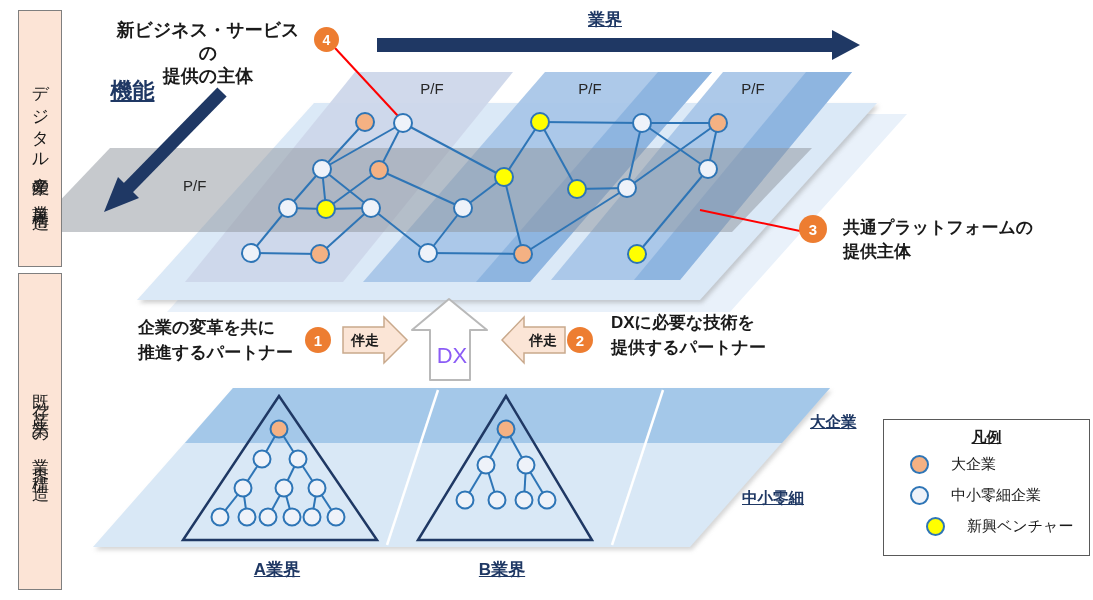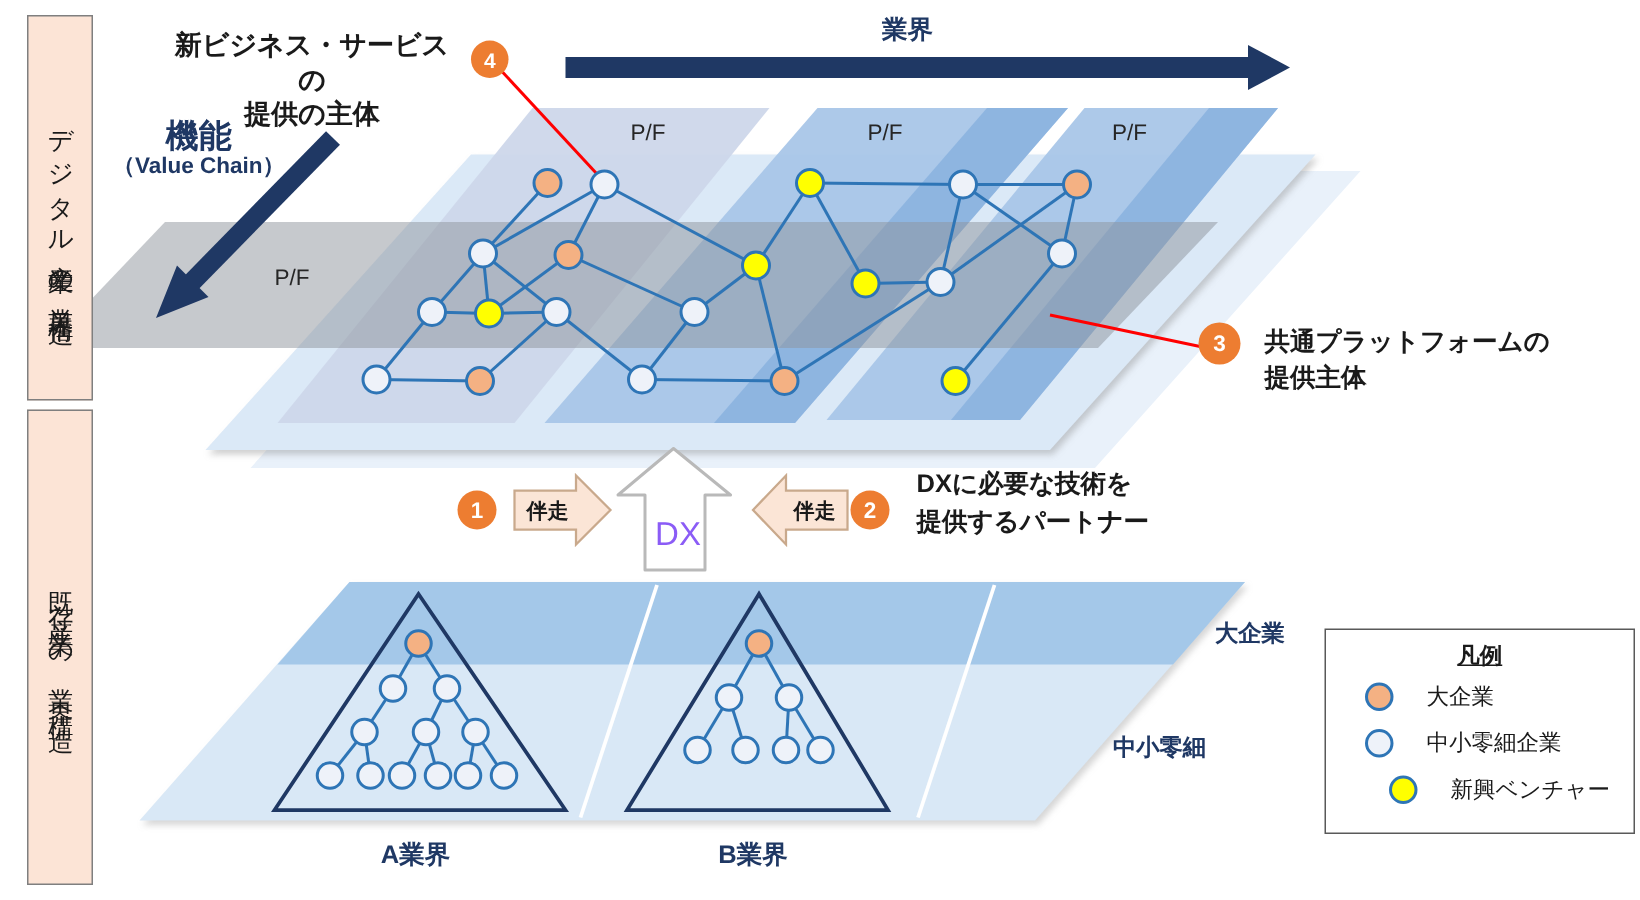--- a/index.html
+++ b/index.html
@@ -3,21 +3,21 @@
 <meta charset="utf-8">
 <style>
   html,body{margin:0;padding:0;background:#fff;}
   #canvas{
     position:relative;width:1093px;height:600px;background:#ffffff;
     font-family:"Liberation Sans","DejaVu Sans",sans-serif;overflow:hidden;
   }
   #diagram-svg{position:absolute;left:0;top:0;z-index:1;}
   .ov{position:absolute;z-index:5;color:#1a1a1a;}
   .preline{white-space:pre-line;}
-  .navy{color:#1f3864;}
+  .navy{color:#1f3864;text-decoration:underline;}
   .bold{font-weight:bold;}
   .vbox{
     background:#fce4d6;border:1.5px solid #7f7f7f;box-sizing:border-box;
     writing-mode:vertical-rl;text-orientation:upright;
     display:flex;align-items:center;justify-content:center;
     font-size:17px;line-height:44px;
   }
   .vbox-1{letter-spacing:3px;}
   .vbox-2{letter-spacing:9px;}
   .badge{
@@ -172,27 +172,28 @@
       </g>
     </svg>
 
   <div class="ov vbox vbox-1" style="left:18px;top:10px;width:44px;height:257px;">デジタル産業の業界構造</div>
   <div class="ov vbox vbox-2" style="left:18px;top:273px;width:44px;height:317px;">既存産業の業界構造</div>
 
   <div class="ov preline bold" style="left:110px;top:19px;width:196px;text-align:center;font-size:18px;line-height:23px;">新ビジネス・サービスの
 提供の主体</div>
   <div class="ov bold navy" style="left:560px;top:8px;width:90px;text-align:center;font-size:17px;">業界</div>
   <div class="ov bold navy" style="left:70px;top:76px;width:125px;text-align:center;font-size:22px;">機能</div>
-  <div class="ov bold navy" style="left:60px;top:101px;width:145px;text-align:center;font-size:15px;">（Value Chain）</div>
 
   <div class="ov pf" style="left:408px;top:80px;width:48px;text-align:center;">P/F</div>
   <div class="ov pf" style="left:566px;top:80px;width:48px;text-align:center;">P/F</div>
   <div class="ov pf" style="left:729px;top:80px;width:48px;text-align:center;">P/F</div>
   <div class="ov pf" style="left:183px;top:177px;width:48px;">P/F</div>
 
+  <div class="ov preline bold" style="left:138px;top:315px;width:175px;font-size:17px;line-height:25px;">企業の変革を共に
+推進するパートナー</div>
   <div class="ov preline bold" style="left:611px;top:310px;width:210px;font-size:17px;line-height:25px;">DXに必要な技術を
 提供するパートナー</div>
   <div class="ov preline bold" style="left:843px;top:216px;width:235px;font-size:17px;line-height:24px;">共通プラットフォームの
 提供主体</div>
   <div class="ov" style="left:432px;top:343px;width:40px;text-align:center;font-size:22px;color:#8b5cf6;">DX</div>
   <div class="ov bold" style="left:345px;top:332px;width:40px;text-align:center;font-size:14px;">伴走</div>
   <div class="ov bold" style="left:523px;top:332px;width:40px;text-align:center;font-size:14px;">伴走</div>
 
   <div class="badge ov" style="left:305px;top:327px;width:26px;height:26px;background:#ed7d31;font-size:15px;">1</div>
   <div class="badge ov" style="left:567px;top:327px;width:26px;height:26px;background:#ed7d31;font-size:15px;">2</div>

